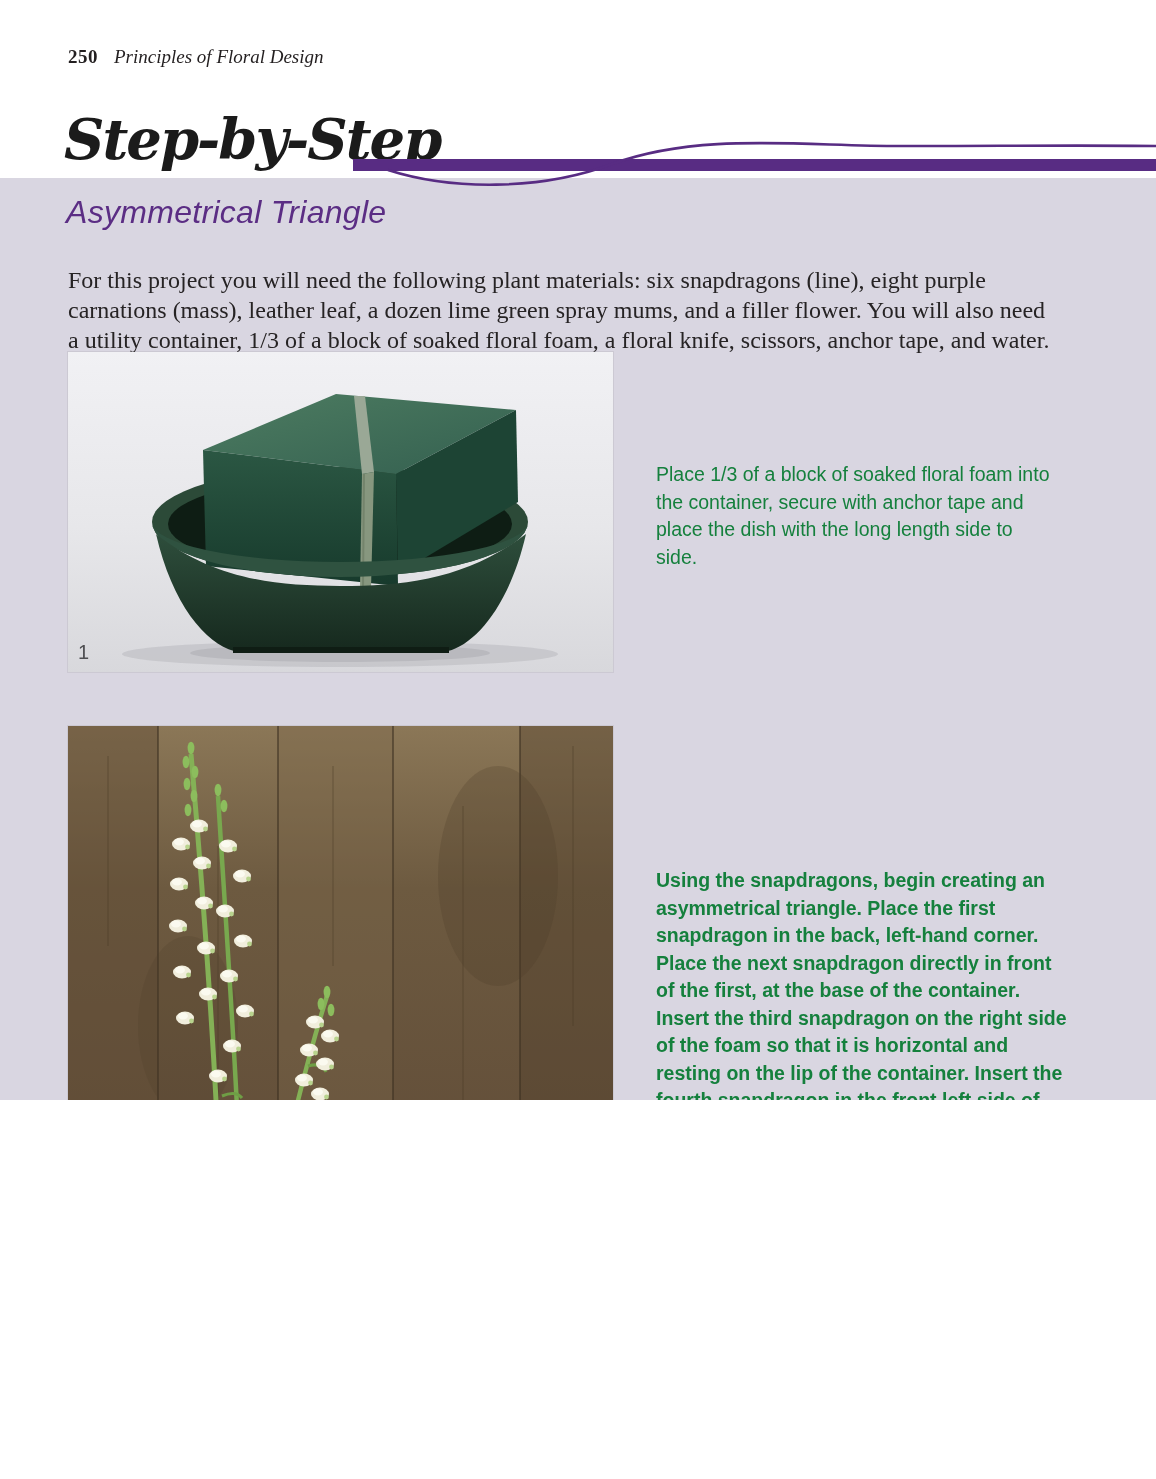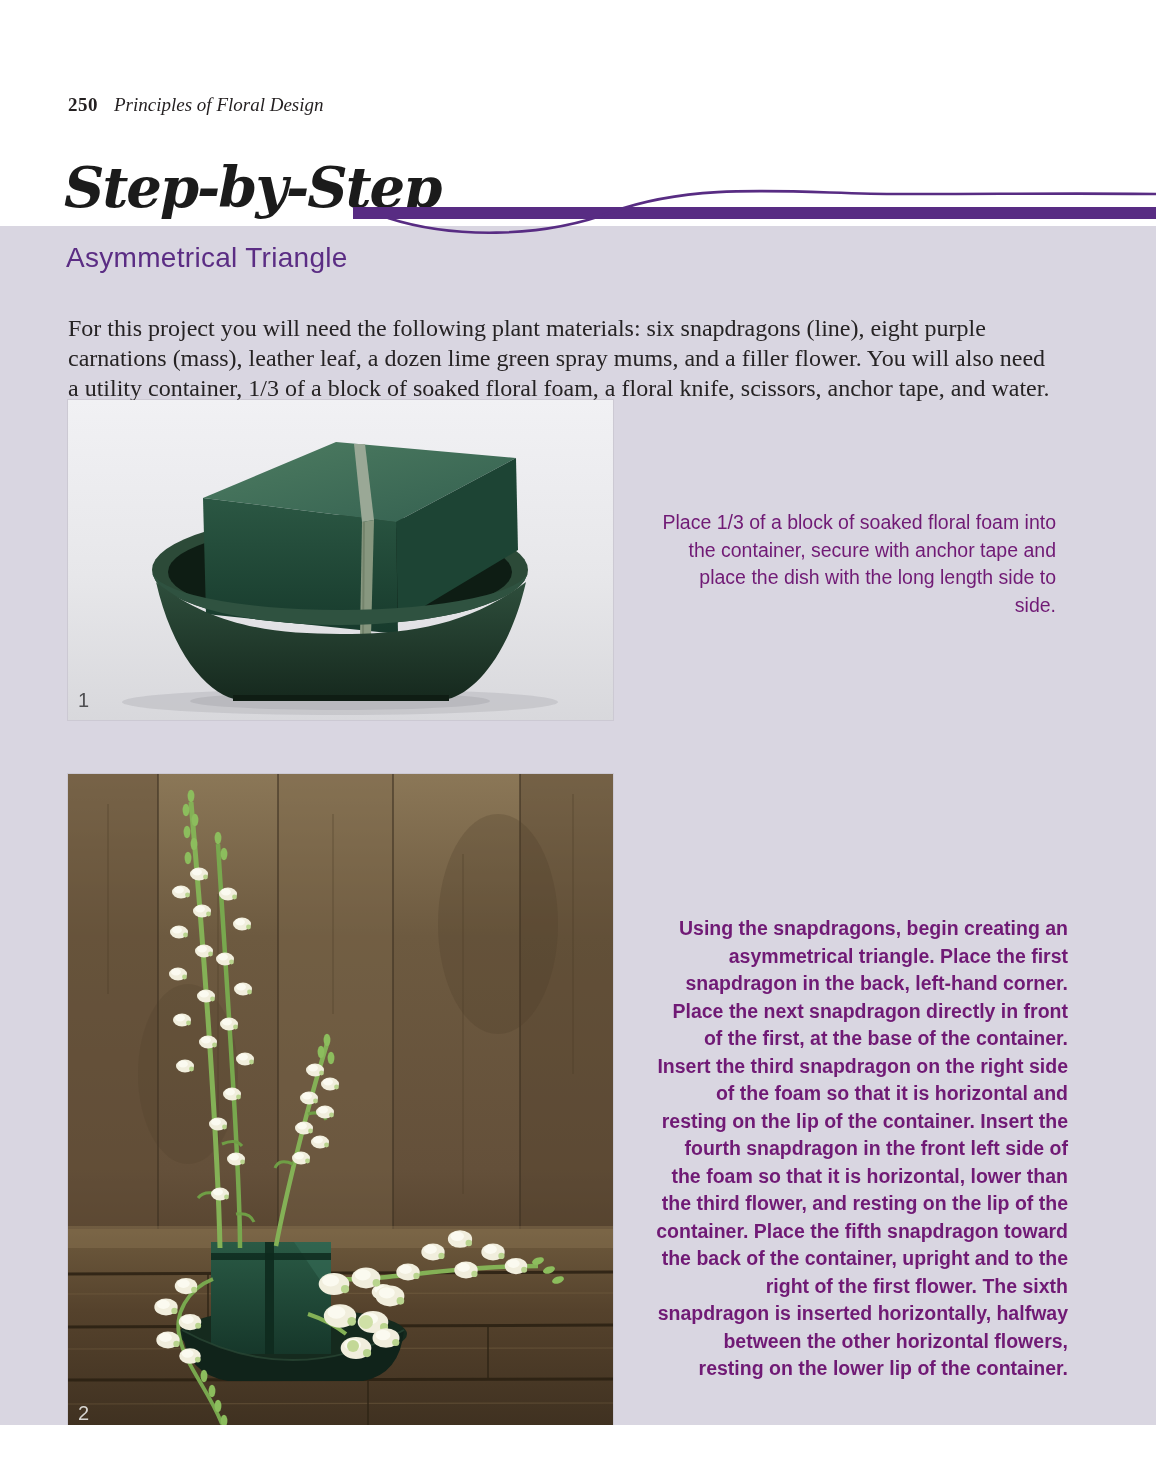--- a/index.html
+++ b/index.html
@@ -1,50 +1,50 @@
 <!DOCTYPE html>
 <html><head>
 <meta charset="utf-8">
 <style>
   html,body{margin:0;padding:0;background:#ffffff;}
-  .page{position:relative;width:1156px;height:1377px;background:#ffffff;overflow:hidden;
-        font-family:"Liberation Serif",serif;margin-top:48px;}
+  .page{position:relative;width:1156px;height:1100px;background:#ffffff;overflow:hidden;
+        font-family:"Liberation Serif",serif;}
   .lavender-band{position:absolute;left:0;top:178px;width:1156px;height:1243px;background:#d9d6e1;}
   .bottom-bar{position:absolute;left:0;top:1421px;width:1156px;height:7px;background:#582c83;}
 
   
   .running-head{position:absolute;left:68px;top:46px;color:#231f20;font-size:19px;}
   .running-head .folio{font-weight:bold;margin-right:16px;letter-spacing:.5px;}
   .running-head .booktitle{font-style:italic;}
 
   
   .kicker{position:absolute;left:64px;top:106px;width:330px;color:#1b1b1b;
           font-family:"DejaVu Serif",serif;font-style:italic;font-weight:bold;
           font-size:56px;letter-spacing:-2px;white-space:nowrap;}
   .swoosh{position:absolute;left:0;top:130px;}
 
   
   .section-title{position:absolute;left:66px;top:194px;color:#5b2d84;
-                 font-family:"Liberation Sans",sans-serif;font-size:28px;font-weight:500;
-                 letter-spacing:.3px;}
+                 font-family:"Liberation Sans",sans-serif;font-size:32px;font-weight:500;
+                 letter-spacing:.3px;font-style:italic;}
 
   .intro{position:absolute;left:68px;top:241px;width:985px;color:#262324;
          font-size:24px;line-height:30px;}
 
   .figure{position:absolute;left:68px;box-shadow:0 0 0 1px rgba(0,0,0,.06);}
   .fig1{top:352px;width:545px;height:320px;}
   .fig2{top:726px;width:545px;height:659px;}
   .figure svg{display:block;}
   .fig-num{position:absolute;left:10px;bottom:8px;font-family:"Liberation Sans",sans-serif;
             font-size:20px;}
   .fig1 .fig-num{color:#4f4f52;}
   .fig2 .fig-num{color:#d6d4d0;}
 
-  .caption{position:absolute;left:656px;color:#701a75;font-family:"Liberation Sans",sans-serif;
-           font-size:19.5px;line-height:27.5px;text-align:right;}
+  .caption{position:absolute;left:656px;color:#15803d;font-family:"Liberation Sans",sans-serif;
+           font-size:19.5px;line-height:27.5px;}
   .cap1{top:461px;width:400px;}
   .cap2{top:867px;width:412px;font-weight:bold;}
 </style>
 </head>
 <body>
 
 <div class="page">
 
   <div class="lavender-band"></div>
 

